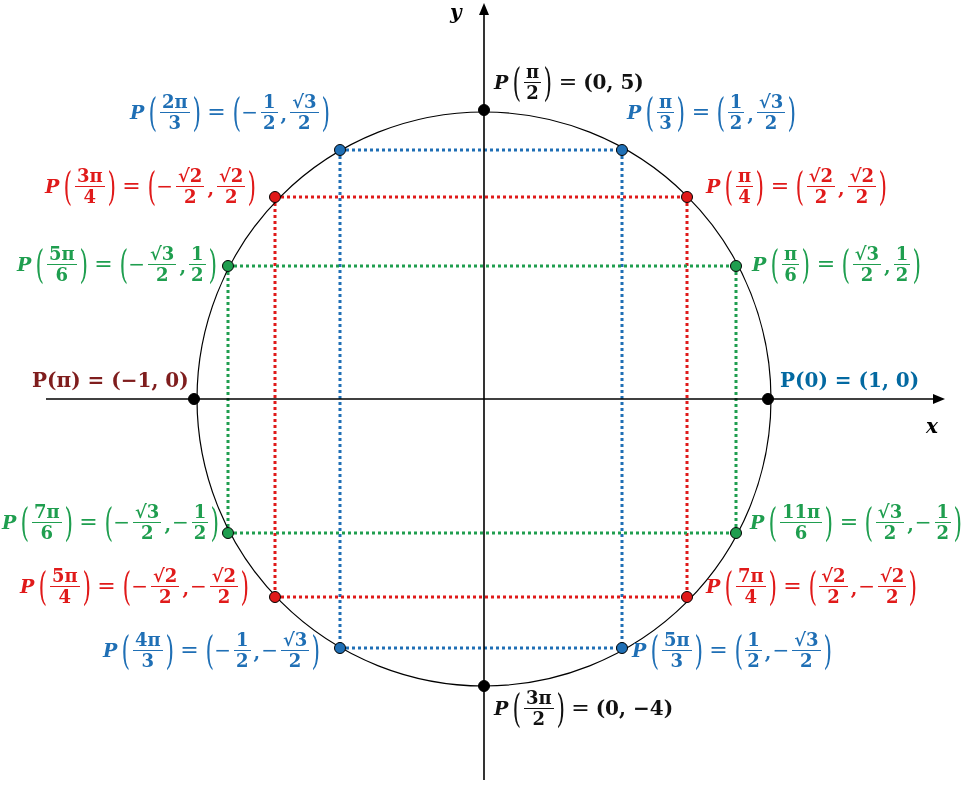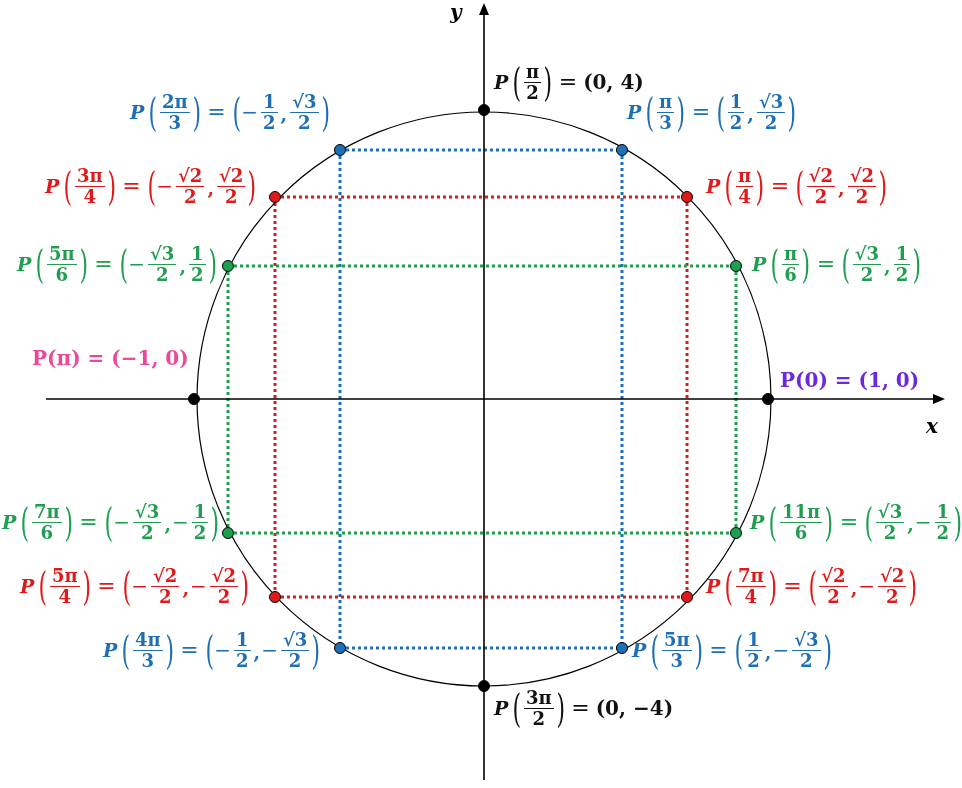--- a/index.html
+++ b/index.html
@@ -72,21 +72,21 @@
       <circle cx="736" cy="533" r="5.5" fill="#1f9e4f"></circle>
     </g>
   </svg>
 
   
   <div class="axis-label" style="left:450px; top:0px;">y</div>
   <div class="axis-label" style="left:926px; top:414px;">x</div>
 
   
   <div id="labels">
-      <div class="lbl" style="color: #6d28d9; left: 780px; top: 370px; font-size: 20px; align-items: flex-end;">
+      <div class="lbl" style="color: #0369a1; left: 780px; top: 370px; font-size: 20px; align-items: flex-end;">
         <span class="plain">P(0) = (1, 0)</span>
       </div>
       <div class="lbl" style="color: rgb(31, 158, 79); left: 752px; top: 244px;">
         <span class="P">P</span>
         <span class="paren">(</span>
         <span class="frac">
           <span class="num">π</span>
           <span class="den">6</span>
         </span>
         <span class="paren">)</span>
@@ -147,21 +147,21 @@
       </div>
       <div class="lbl" style="color: rgb(17, 17, 17); left: 494px; top: 62px;">
         <span class="P">P</span>
         <span class="paren">(</span>
         <span class="frac">
           <span class="num">π</span>
           <span class="den">2</span>
         </span>
         <span class="paren">)</span>
         <span class="eq">=</span>
-        <span class="plain">(0, 4)</span>
+        <span class="plain">(0, 5)</span>
       </div>
       <div class="lbl" style="color: rgb(31, 111, 181); left: 130px; top: 92px;">
         <span class="P">P</span>
         <span class="paren">(</span>
         <span class="frac">
           <span class="num">2π</span>
           <span class="den">3</span>
         </span>
         <span class="paren">)</span>
         <span class="eq">=</span>
@@ -215,21 +215,21 @@
           <span class="num">√3</span>
           <span class="den">2</span>
         </span>
         <span class="comma">,</span>
         <span class="frac">
           <span class="num">1</span>
           <span class="den">2</span>
         </span>
         <span class="paren">)</span>
       </div>
-      <div class="lbl" style="color: #ec4899; left: 32px; top: 348px; font-size: 20px;">
+      <div class="lbl" style="color: #7f1d1d; left: 32px; top: 370px; font-size: 20px;">
         <span class="plain">P(π) = (−1, 0)</span>
       </div>
       <div class="lbl" style="color: rgb(31, 158, 79); left: 2px; top: 502px;">
         <span class="P">P</span>
         <span class="paren">(</span>
         <span class="frac">
           <span class="num">7π</span>
           <span class="den">6</span>
         </span>
         <span class="paren">)</span>

